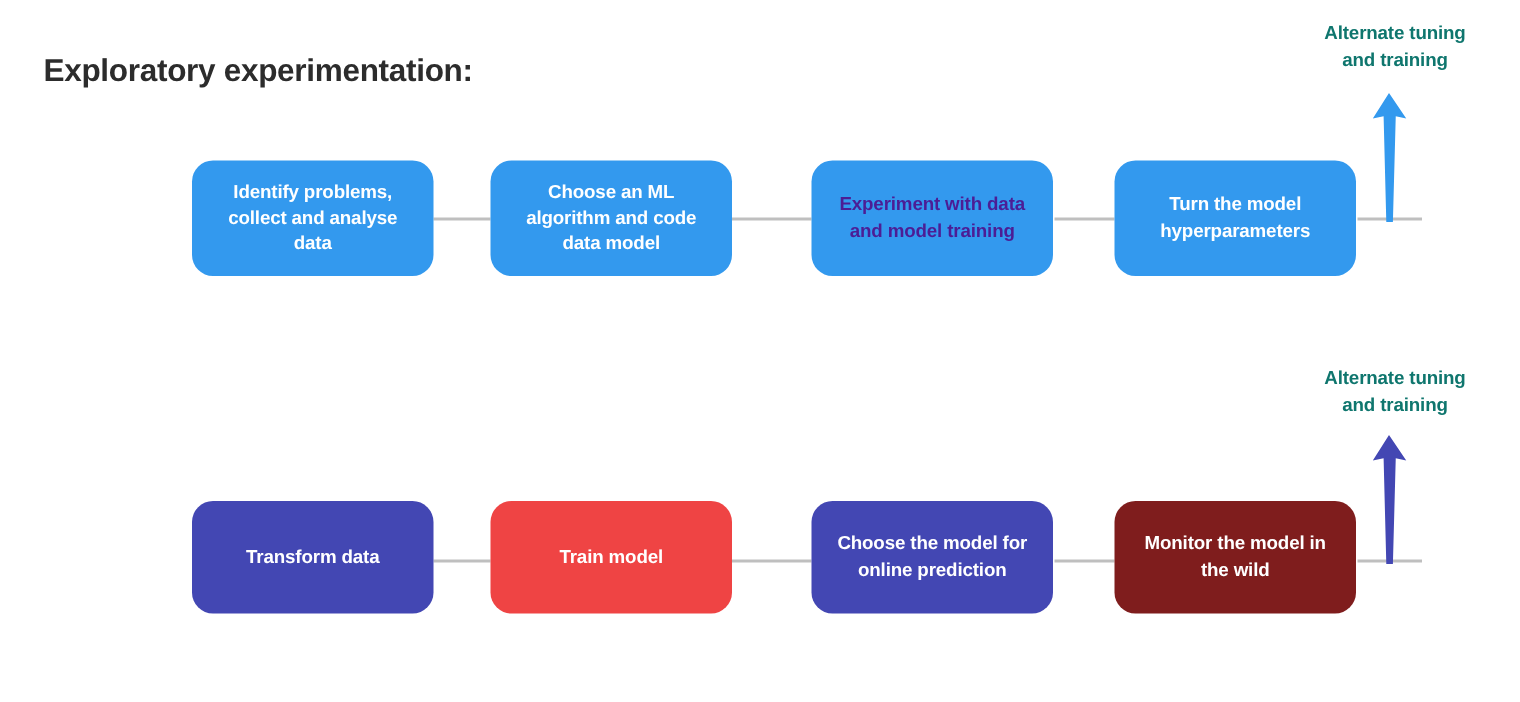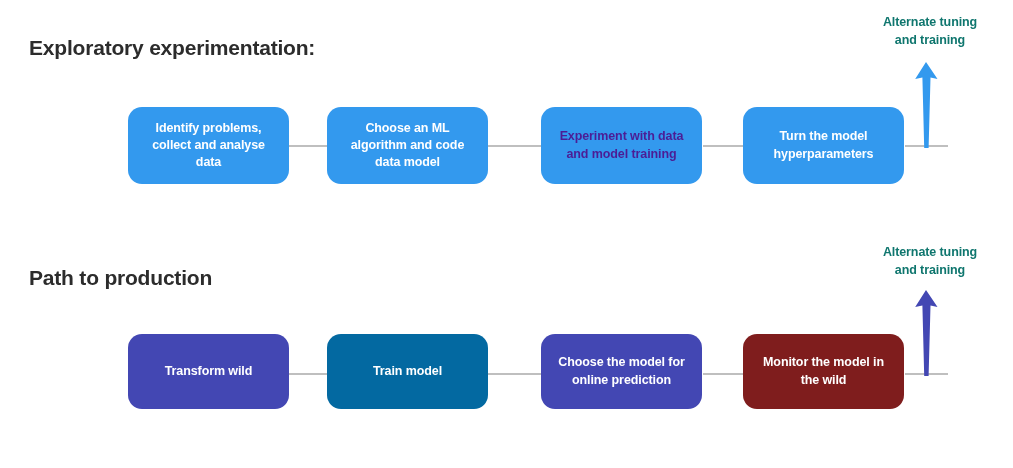--- a/index.html
+++ b/index.html
@@ -152,33 +152,32 @@
       </div>
       <div class="alt-arrow">
         <svg viewBox="0 0 32 86" preserveAspectRatio="none" aria-hidden="true">
           <path d="M16 0 L27.5 17 L20.5 15.5 L18.6 86 L14.2 86 L12.4 15.5 L5.2 17 Z" fill="#3399ee"></path>
         </svg>
       </div>
     </div>
 
   </div>
 
-  <div class="section-title" id="title-production" style="color: rgb(44, 44, 44);">Path to production</div>
 
   <div class="flow-row" id="row-production">
 
     <div class="connector c1" style="background: rgb(191, 191, 191);"></div>
     <div class="connector c2" style="background: rgb(191, 191, 191);"></div>
     <div class="connector c3" style="background: rgb(191, 191, 191);"></div>
     <div class="connector c4" style="background: rgb(191, 191, 191);"></div>
 
     <div class="node dark n0" style="background: rgb(67, 71, 179);">
-      <span class="node-label" style="color: rgb(255, 255, 255);">Transform wild</span>
+      <span class="node-label" style="color: rgb(255, 255, 255);">Transform data</span>
     </div>
-    <div class="node dark n1" style="background: #0369a1; text-align: right;">
+    <div class="node dark n1" style="background: #ef4444; text-align: right;">
       <span class="node-label" style="color: rgb(255, 255, 255);">Train model</span>
     </div>
     <div class="node dark n2" style="background: rgb(67, 71, 179);">
       <span class="node-label" style="color: rgb(255, 255, 255);">Choose the model for online prediction</span>
     </div>
     <div class="node dark n3" style="background: #7f1d1d;">
       <span class="node-label" style="color: rgb(255, 255, 255);">Monitor the model in the wild</span>
     </div>
 
     <div class="alt-arrow-group">

